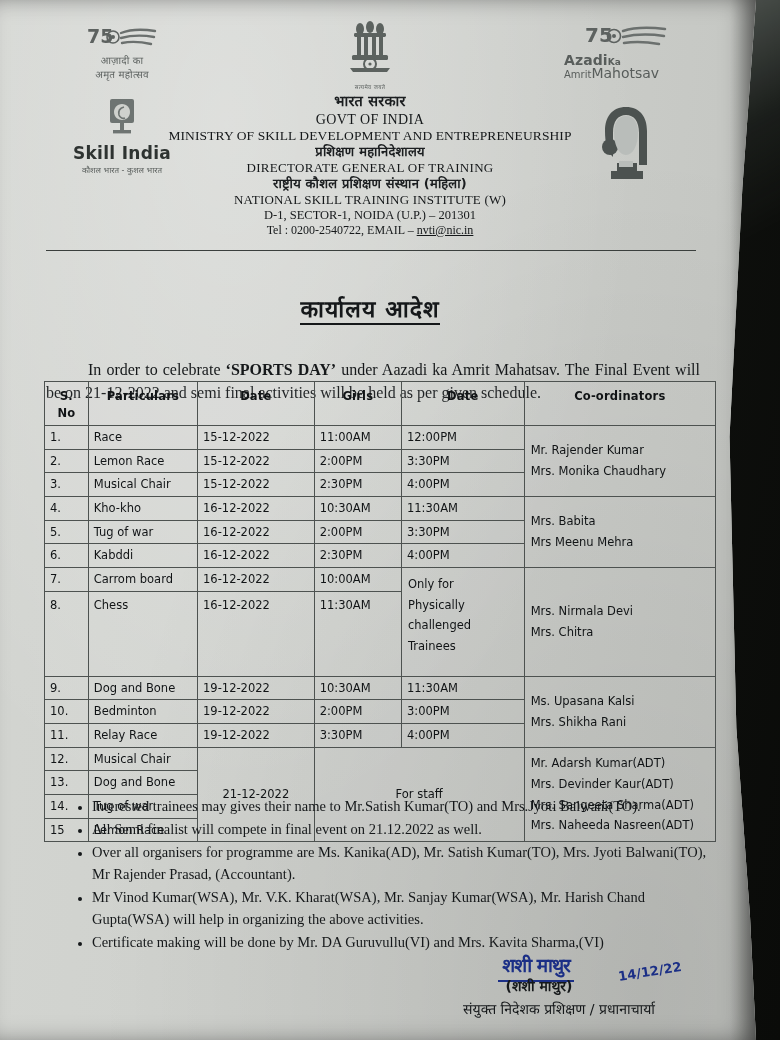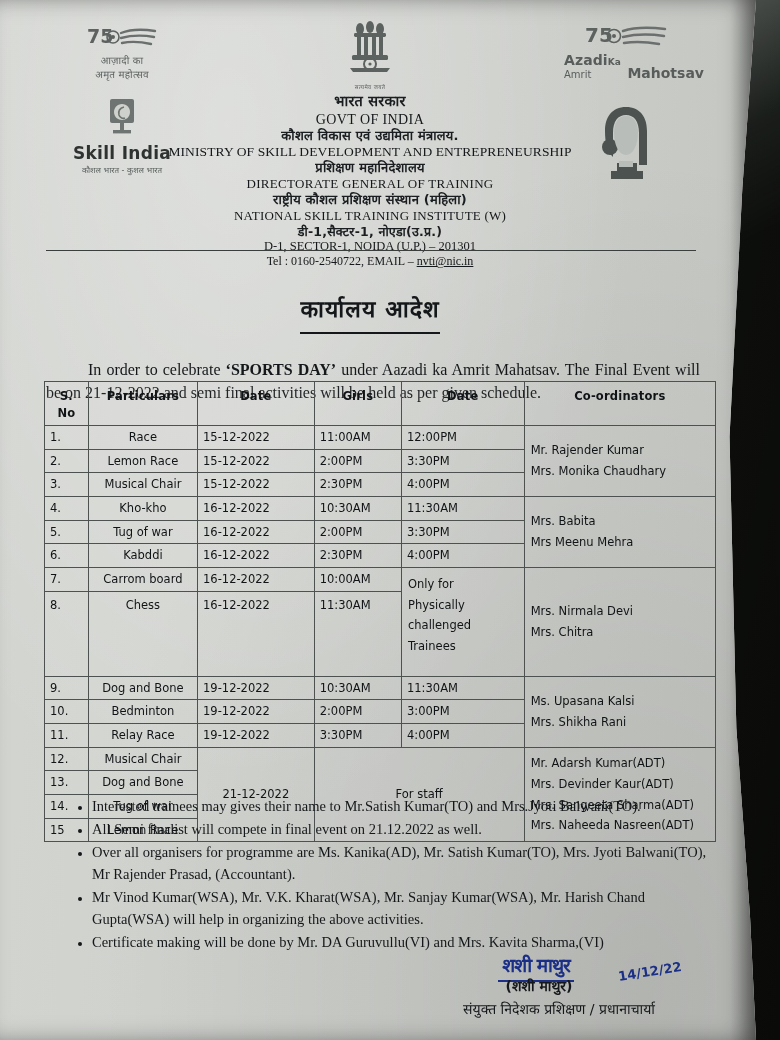--- a/index.html
+++ b/index.html
@@ -83,21 +83,21 @@
     margin-top: 1px; letter-spacing: .2px;
   }
   .amrit-en {
     font-family: "DejaVu Sans", sans-serif;
     color: #585d5b; text-align: left; padding-left: 8px;
     margin-top: -2px;
   }
   .amrit-en .l1 { font-size: 14px; font-weight: 700; letter-spacing: .1px; }
   .amrit-en .l1 small { font-size: 9px; font-weight: 600; }
   .amrit-en .l2 { font-size: 10px; font-weight: 500; margin-top: -3px; }
-  .amrit-en .l2 b { font-size: 14px; font-weight: 700; margin-left: 36px; }
+  .amrit-en .l2 b { font-size: 14px; font-weight: 400; }
 
   .skill-block { margin-top: 16px; }
   .skill-name {
     font-family: "DejaVu Sans", sans-serif;
     font-size: 17px; font-weight: 700; color: #2e3331; letter-spacing: .3px;
     margin-top: 2px;
   }
   .skill-tag {
     font-family: "DejaVu Sans", sans-serif;
     font-size: 8px; color: #575c5a; margin-top: 1px;
@@ -153,21 +153,21 @@
   }
 
   
   .doctitle {
     position: absolute; left: 0; top: 292px; width: 740px;
     text-align: center;
   }
   .doctitle span {
     font-family: "DejaVu Sans", sans-serif;
     font-size: 23px; font-weight: 700; letter-spacing: 1px;
-    border-bottom: 2px solid #15181a; padding-bottom: 10px;
+    border-bottom: 2px solid #15181a; padding-bottom: 1px;
   }
 
   
   .intro {
     position: absolute; left: 46px; top: 342px; width: 654px;
     font-size: 16px; line-height: 1.45; text-align: justify;
     text-indent: 42px;
   }
   .intro b { font-weight: 700; }
 
@@ -190,21 +190,21 @@
   }
   table.sched th {
     text-align: center;
     font-weight: 700;
     letter-spacing: .2px;
     height: 34px;
     vertical-align: top;
     padding-top: 6px;
   }
   .c-sno  { width: 36px;  text-align: left; padding-left: 6px; }
-  .c-part { width: 104px; text-align: center; padding-left: 8px; }
+  .c-part { width: 104px; text-align: left; padding-left: 8px; }
   .c-date { width: 122px; text-align: left; padding-left: 10px; }
   .c-girl { width: 82px;  text-align: left; padding-left: 8px; }
   .c-boys { width: 122px; text-align: left; padding-left: 8px; }
   .c-coor { width: 202px; text-align: left; padding-left: 10px; }
   td.c-coor div, td.c-boys div { padding: 2px 1px; }
   td.center { text-align: center; }
   th.sno-h { text-align: center; padding-left: 0; }
 
   
   .notes {
@@ -304,29 +304,27 @@
                 <circle cx="29" cy="46" r="1.6"></circle>
                 <path d="M9 50 h40 l-3 4 h-34 z"></path>
               </g>
             </svg>
           </div>
           <div class="emblem-cap">सत्यमेव जयते</div>
 
           <div class="hl">
             <div class="hi h-gov-hi">भारत सरकार</div>
             <div class="en h-gov-en">GOVT OF INDIA</div>
-            <div class="hi h-min-hi">कौशल विकास एवं उद्यमिता मंत्रालय.</div>
             <div class="en h-min-en">MINISTRY OF SKILL DEVELOPMENT AND ENTREPRENEURSHIP</div>
             <div class="hi h-dgt-hi">प्रशिक्षण महानिदेशालय</div>
             <div class="en h-dgt-en">DIRECTORATE GENERAL OF TRAINING</div>
             <div class="hi h-nsti-hi">राष्ट्रीय कौशल प्रशिक्षण संस्थान (महिला)</div>
             <div class="en h-nsti-en">NATIONAL SKILL TRAINING INSTITUTE (W)</div>
-            <div class="hi h-addr-hi">डी-1,सैक्टर-1, नोएडा(उ.प्र.)</div>
             <div class="en h-addr-en">D-1, SECTOR-1, NOIDA (U.P.) – 201301</div>
-            <div class="en h-tel"><span>Tel : 0160-2540722, EMAIL – </span><u>nvti@nic.in</u></div>
+            <div class="en h-tel"><span>Tel : 0200-2540722, EMAIL – </span><u>nvti@nic.in</u></div>
           </div>
         </div>
 
         <div class="logo-right">
           <div class="amrit-mark">
             <svg width="86" height="32" viewBox="0 0 86 32">
               <text x="2" y="20" font-family="DejaVu Sans, sans-serif" font-size="20" font-weight="700" fill="#5d6260">75</text>
               <circle cx="31" cy="14" r="6.5" fill="none" stroke="#5d6260" stroke-width="1.6"></circle>
               <circle cx="31" cy="14" r="2" fill="#5d6260"></circle>
               <g stroke="#6b706e" stroke-width="2.5" fill="none" stroke-linecap="round">

